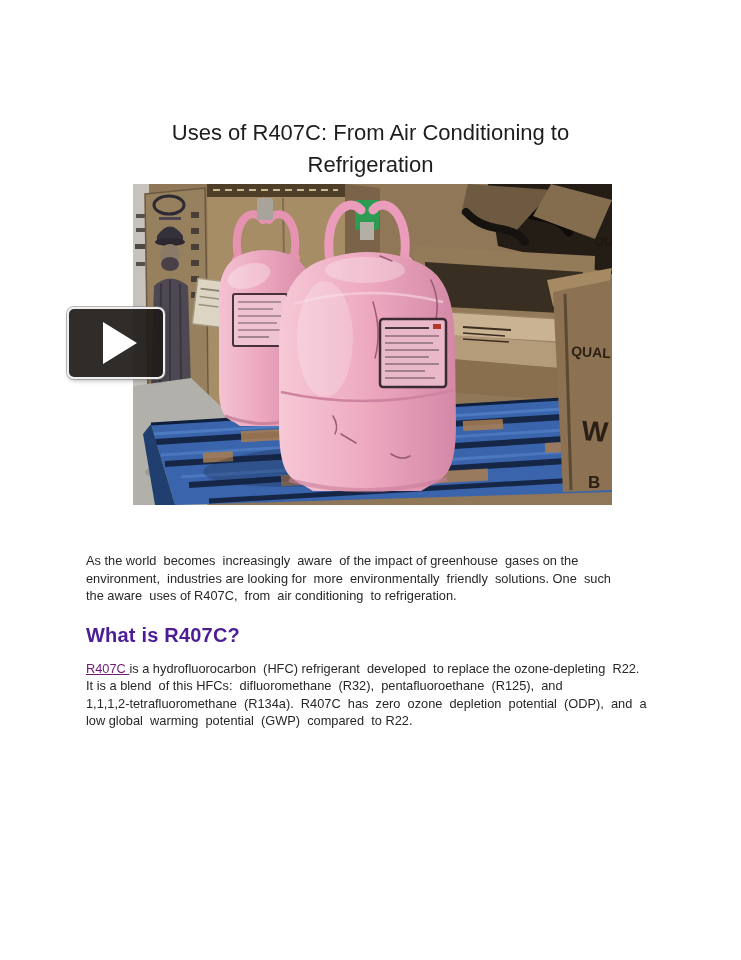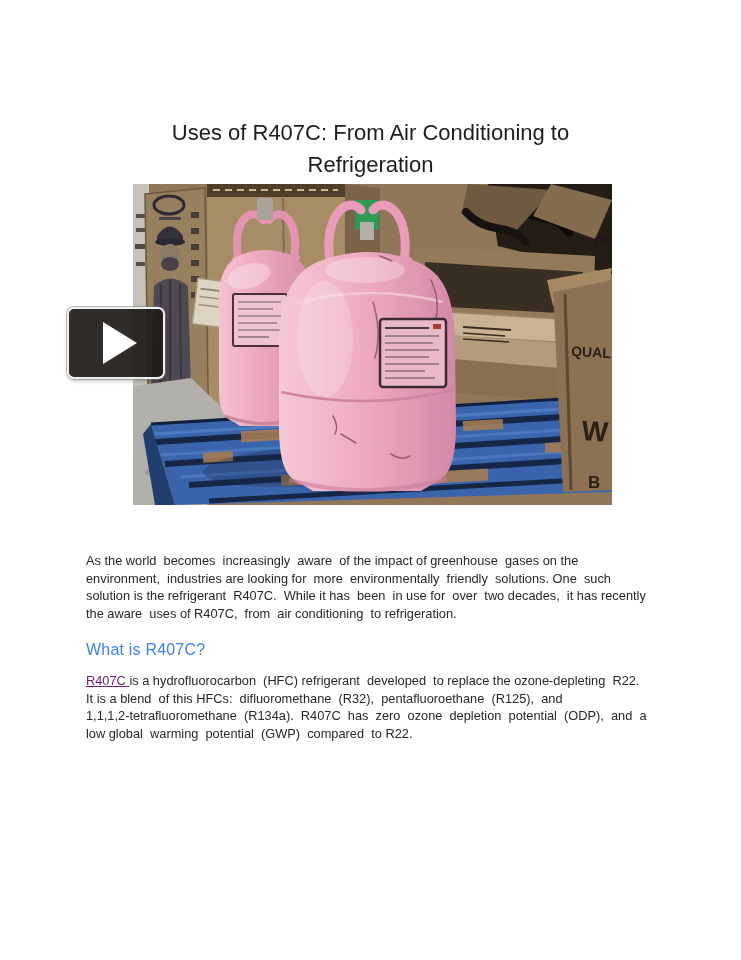--- a/index.html
+++ b/index.html
@@ -30,21 +30,21 @@
     border-bottom:21px solid transparent;
     border-left:34px solid #ffffff;
   }
   .content{
     position:absolute;left:86px;top:524px;width:620px;color:#272727;margin-top:28px;
   }
   .line{
     font-size:12.8px;line-height:17.5px;white-space:pre;color:#272727;
   }
   .section-heading{
-    font-size:16px;font-weight:400;color:#3b82f6;margin:19px 0 13px 0;
+    font-size:20px;font-weight:700;color:#4c1d95;margin:19px 0 13px 0;
     letter-spacing:.2px;
   }
   a.inline-link{color:#701a75;text-decoration:underline;cursor:pointer;}
 </style>
 </head>
 <body>
 
 <h1 class="page-title">Uses of R407C: From Air Conditioning to Refrigeration</h1>
 
 <div class="hero">
@@ -236,21 +236,20 @@
 
   <div class="play-button" title="play-video">
     <div class="play-triangle"></div>
   </div>
 </div>
 
 <div class="content">
   <div>
       <div class="line">As the world  becomes  increasingly  aware  of the impact of greenhouse  gases on the</div>
       <div class="line">environment,  industries are looking for  more  environmentally  friendly  solutions. One  such</div>
-      <div class="line">solution is the refrigerant  R407C.  While it has  been  in use for  over  two decades,  it has recently</div>
       <div class="line">the aware  uses of R407C,  from  air conditioning  to refrigeration.</div>
     </div>
 
   <h2 class="section-heading">What is R407C?</h2>
 
   <div>
     <div class="line"><a class="inline-link">R407C </a><span>is a hydrofluorocarbon  (HFC) refrigerant  developed  to replace the ozone-depleting  R22.</span></div>
     <div>
         <div class="line">It is a blend  of this HFCs:  difluoromethane  (R32),  pentafluoroethane  (R125),  and</div>
         <div class="line">1,1,1,2-tetrafluoromethane  (R134a).  R407C  has  zero  ozone  depletion  potential  (ODP),  and  a</div>

